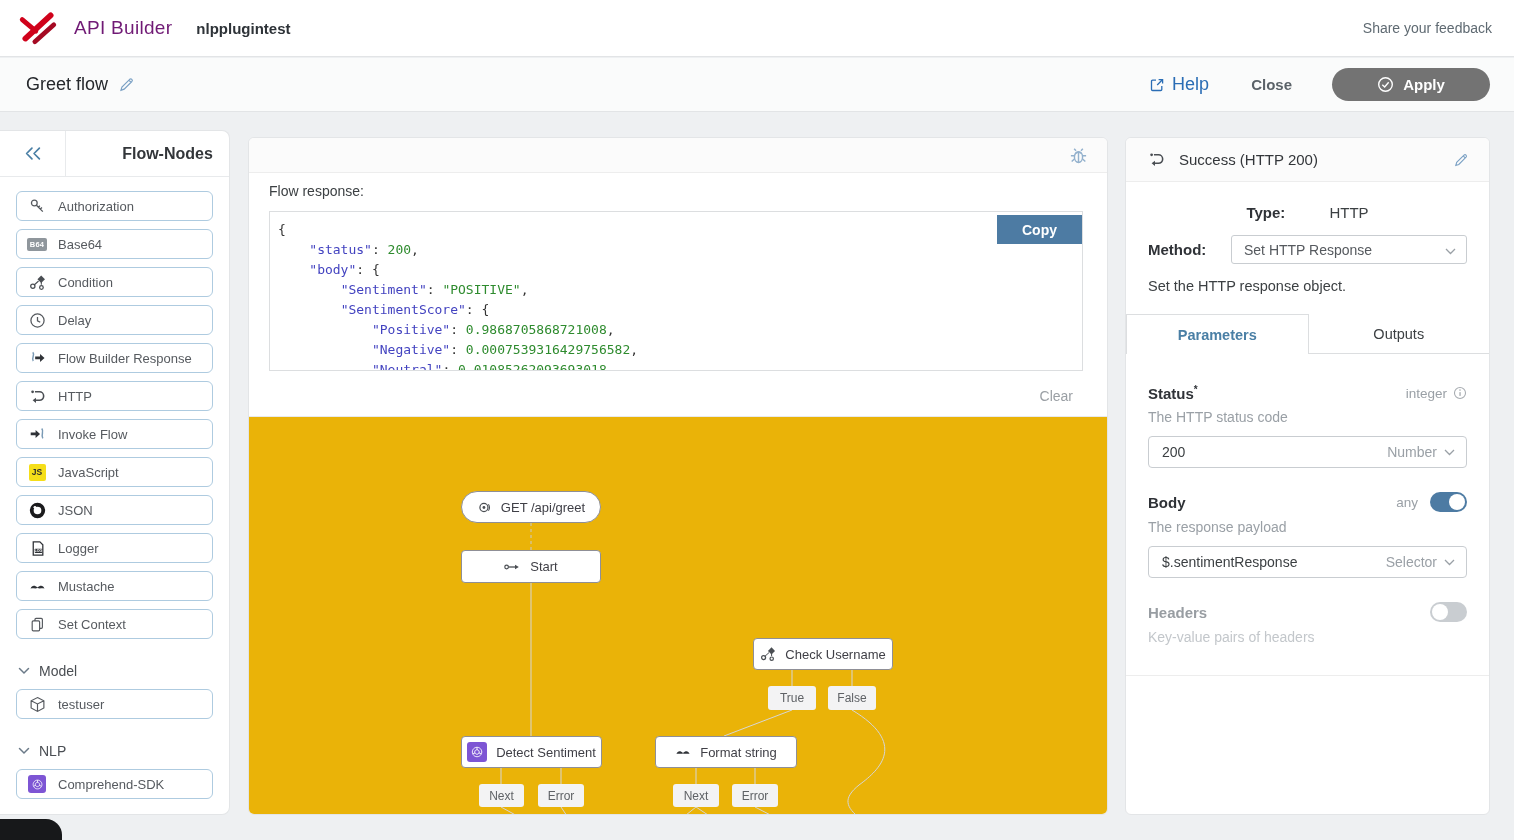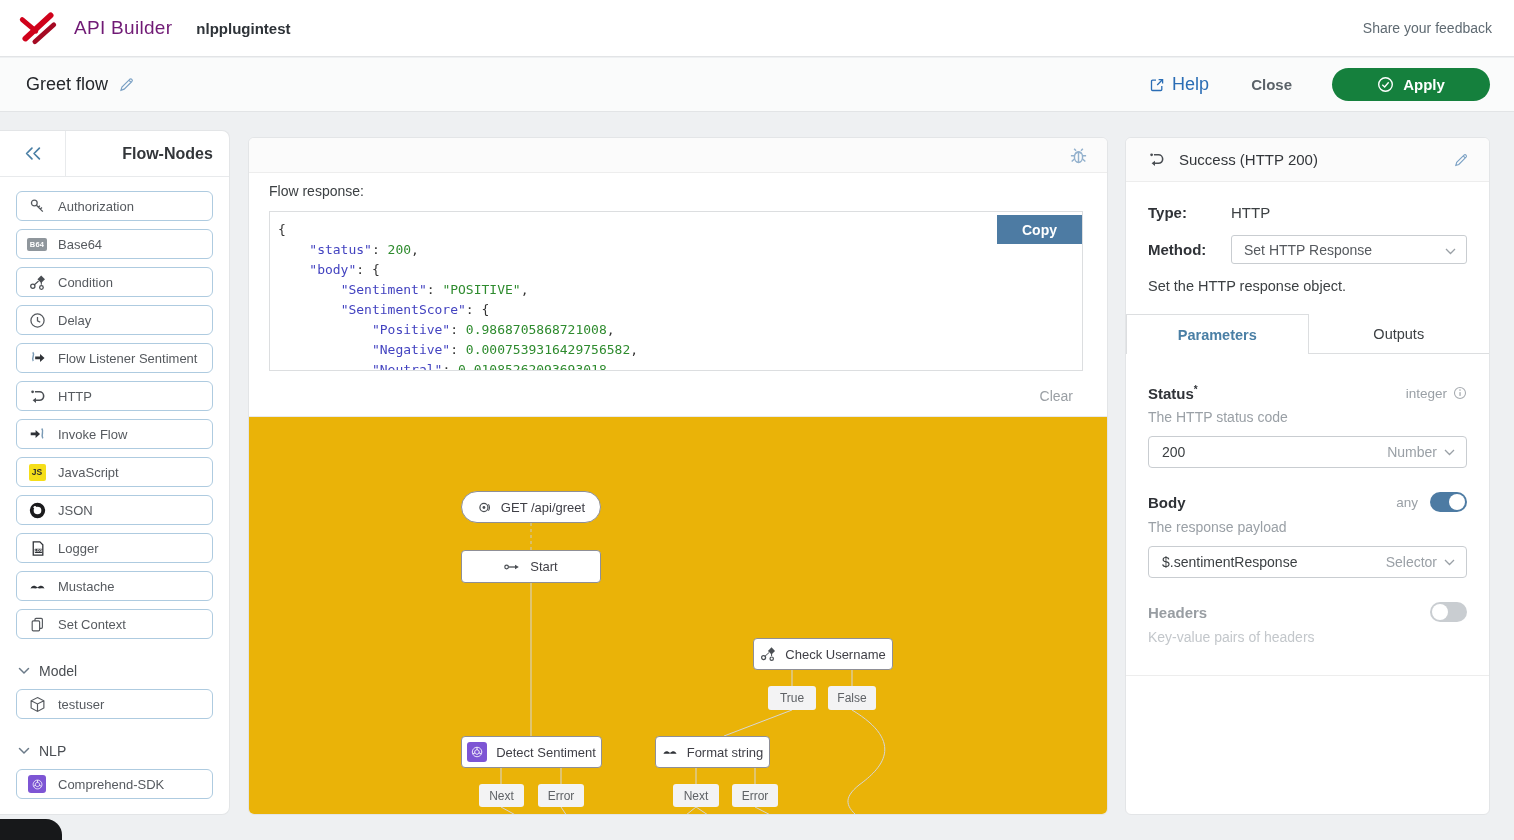--- a/index.html
+++ b/index.html
@@ -14,21 +14,21 @@
   .project-name { margin-left:24px; font-size:15px; font-weight:700; color:#2e3338; }
   .feedback { margin-left:auto; margin-right:22px; font-size:14px; color:#5f6a72; cursor:pointer; }
 
   
   .toolbar { position:absolute; left:0; top:58px; width:1514px; height:54px; background:#fafbfb; border-bottom:1px solid #e2e4e6; display:flex; align-items:center; }
   .flow-title { margin-left:26px; font-size:18px; color:#25282c; }
   .edit-pencil { margin-left:10px; cursor:pointer; display:inline-flex; }
   .toolbar-right { margin-left:auto; display:flex; align-items:center; }
   .help-link { display:flex; align-items:center; gap:7px; color:#2a6db5; font-size:18px; cursor:pointer; }
   .close-link { margin-left:42px; color:#5a6268; font-size:15px; font-weight:600; cursor:pointer; }
-  .apply-btn { margin-left:40px; margin-right:24px; width:158px; height:33px; border:none; border-radius:17px; background:#15803d; color:#fff; font-size:15px; font-weight:700; display:flex; align-items:center; justify-content:center; gap:9px; cursor:not-allowed; font-family:"Liberation Sans",sans-serif; }
+  .apply-btn { margin-left:40px; margin-right:24px; width:158px; height:33px; border:none; border-radius:17px; background:#737373; color:#fff; font-size:15px; font-weight:700; display:flex; align-items:center; justify-content:center; gap:9px; cursor:not-allowed; font-family:"Liberation Sans",sans-serif; }
 
   
   .sidebar { position:absolute; left:0; top:130px; width:230px; height:685px; background:#fff; border:1px solid #e3e5e7; border-left:none; border-radius:0 8px 8px 0; }
   .sidebar-head { height:46px; border-bottom:1px solid #e8eaec; display:flex; align-items:stretch;gap:40px; }
   .collapse-cell { width:66px; display:flex; align-items:center; justify-content:center; border-right:1px solid #e8eaec; cursor:pointer; }
   .sidebar-title { flex:1; display:flex; align-items:center; justify-content:center; font-size:16px; font-weight:600; color:#33363a; }
   .nodes-list { padding:14px 16px 0 16px; }
   .flow-item { height:30px; border:1px solid #aecbe0; border-radius:6px; display:flex; align-items:center; margin-bottom:8px; cursor:grab; background:#fff; }
   .flow-item .ficon { width:18px; height:18px; margin-left:11px; display:flex; align-items:center; justify-content:center; flex:none; }
   .flow-item .flabel { margin-left:12px; font-size:13px; color:#565a5f; white-space:nowrap; }
@@ -62,21 +62,21 @@
   .port { position:absolute; background:#f3f3f4; border-radius:3px; font-size:12px; color:#5f6266; display:flex; align-items:center; justify-content:center; }
   .badge-comp.small { width:20px; height:20px; }
 
   
   .inspector { position:absolute; left:1125px; top:137px; width:365px; height:678px; background:#fff; border:1px solid #e3e5e7; border-radius:6px; overflow:hidden; }
   .insp-head { height:44px; background:#fbfbfb; border-bottom:1px solid #ededed; display:flex; align-items:center; }
   .insp-head .hicon { margin-left:22px; display:inline-flex; }
   .insp-title { margin-left:14px; font-size:15px; color:#33363a; }
   .insp-head .edit-pencil { margin-left:auto; margin-right:20px; }
   .insp-meta { padding:22px 22px 0 22px; }
-  .meta-row { display:flex; align-items:center; margin-bottom:14px; }
+  .meta-row { display:flex; align-items:center; margin-bottom:14px;justify-content:center; }
   .meta-label { width:83px; font-size:15px; font-weight:700; color:#2f3237; flex:none; }
   .meta-value { font-size:15px; color:#3c4043; }
   .method-select { position:relative; width:244px; height:29px; border:1px solid #c9cdd1; border-radius:3px; background:#fff; display:flex; align-items:center; cursor:pointer; }
   .method-select .sel-text { margin-left:12px; font-size:14px; color:#55595e; }
   .method-select .chev { position:absolute; right:10px; }
   .insp-desc { font-size:14.5px; color:#3c4043; margin:6px 0 20px 0; }
   .tabs { display:flex; margin-top:4px; }
   .tab { flex:1; height:40px; display:flex; align-items:center; justify-content:center; font-size:14.5px; cursor:pointer; }
   .tab.active { border:1px solid #dcdee0; border-bottom:none; color:#4a7fa5; font-weight:700; background:#fff; }
   .tab.inactive { border-bottom:1px solid #dcdee0; color:#3c4043; }
@@ -191,21 +191,21 @@
           </span>
         <span class="flabel">Delay</span>
       </div>
       <div class="flow-item">
         <span class="ficon">
             <svg width="17" height="17" viewBox="0 0 16 16">
               <path d="M3.6 2.2 C6 5 1.8 7.4 4 10.4" stroke="#7a9ab5" fill="none" stroke-width="1.4"></path>
               <path d="M5.8 6.2 h4.6 V3.8 L14.6 7.5 L10.4 11.2 V8.8 H5.8 z" fill="#2f3237"></path>
             </svg>
           </span>
-        <span class="flabel">Flow Listener Sentiment</span>
+        <span class="flabel">Flow Builder Response</span>
       </div>
       <div class="flow-item">
         <span class="ficon">
             <svg width="17" height="17" viewBox="0 0 16 16">
               <circle cx="3.4" cy="3.6" r="1.3" fill="#4a4e53"></circle>
               <path d="M5.6 3.6 H9.8 a4 4 0 0 1 0 8 H5" fill="none" stroke="#4a4e53" stroke-width="1.5"></path>
               <path d="M6.6 9.2 L3.4 11.6 L6.6 14 z" fill="#4a4e53"></path>
             </svg>
           </span>
         <span class="flabel">HTTP</span>
@@ -372,21 +372,21 @@
         <span class="nicon">
             <span class="badge-comp small">
               <svg width="14" height="14" viewBox="0 0 16 16">
                 <path d="M8 2.6 a5.4 5.4 0 1 0 .1 0 M8 5.4 a2.6 2.6 0 1 1 -.1 0 M8 2.6 V5.4 M3.4 10 L5.8 9 M12.6 10 L10.2 9" stroke="#fff" fill="none" stroke-width="1"></path>
               </svg>
             </span>
           </span>
         <span>Detect Sentiment</span>
       </div>
 
-      <div class="node" style="left:406px; top:319px; width:115px; height:32px;">
+      <div class="node" style="left:406px; top:319px; width:142px; height:32px;">
         <span class="nicon">
             <svg width="16" height="16" viewBox="0 0 16 16">
               <path d="M1.5 10 C2.6 6.4 5.6 6.6 8 8.9 C10.4 6.6 13.4 6.4 14.5 10 C12.5 9.1 10.4 10.4 8 9.5 C5.6 10.4 3.5 9.1 1.5 10 Z" fill="#2f3237"></path>
             </svg>
           </span>
         <span>Format string</span>
       </div>
 
       <div class="port" style="left:230px; top:367px; width:45px; height:23px;">Next</div>
       <div class="port" style="left:289px; top:367px; width:46px; height:23px;">Error</div>

